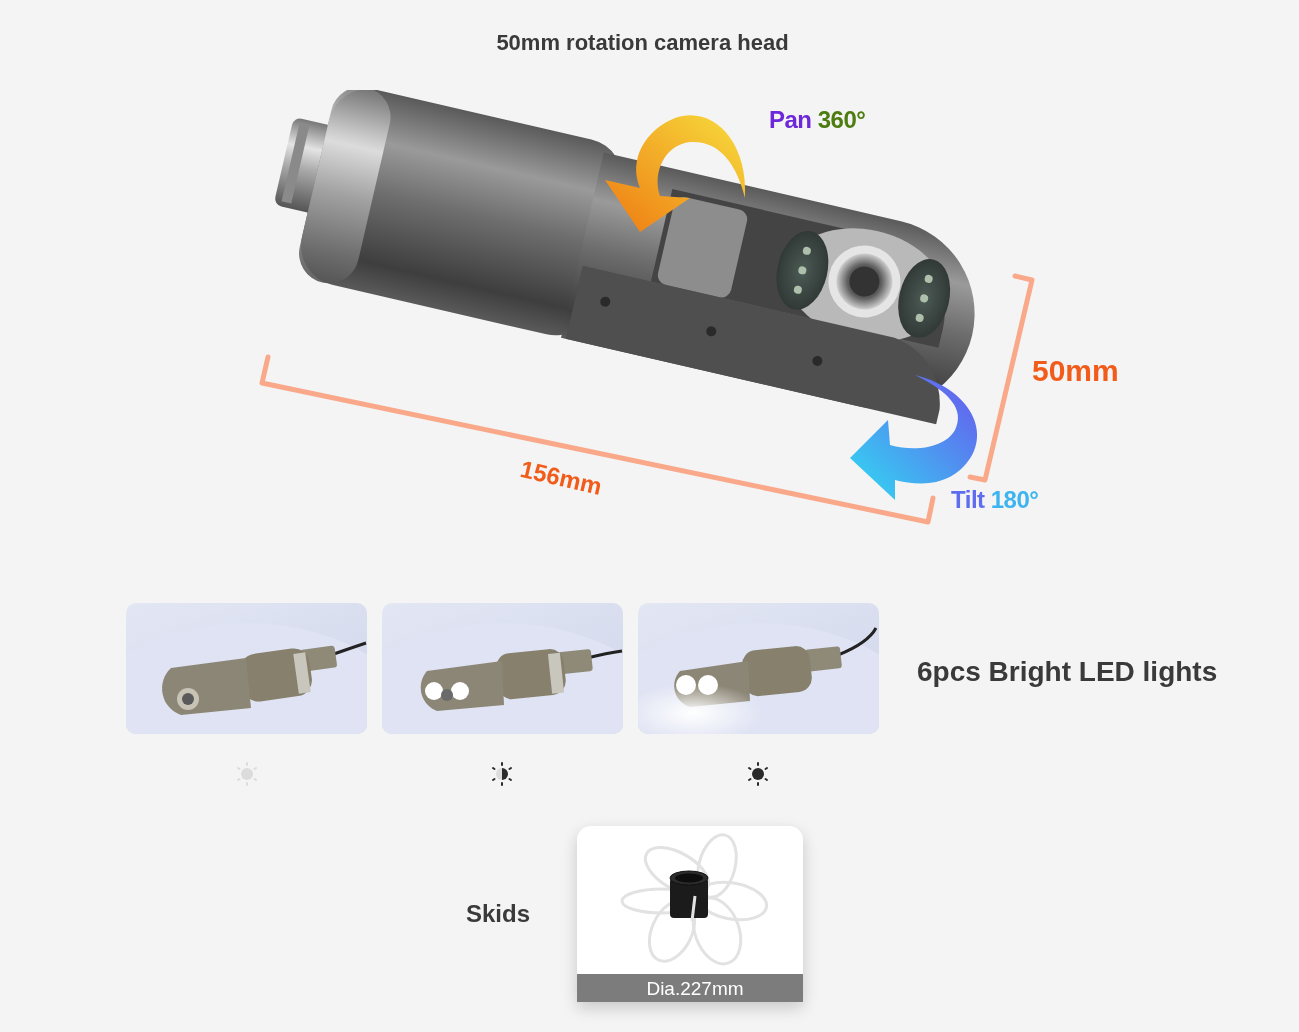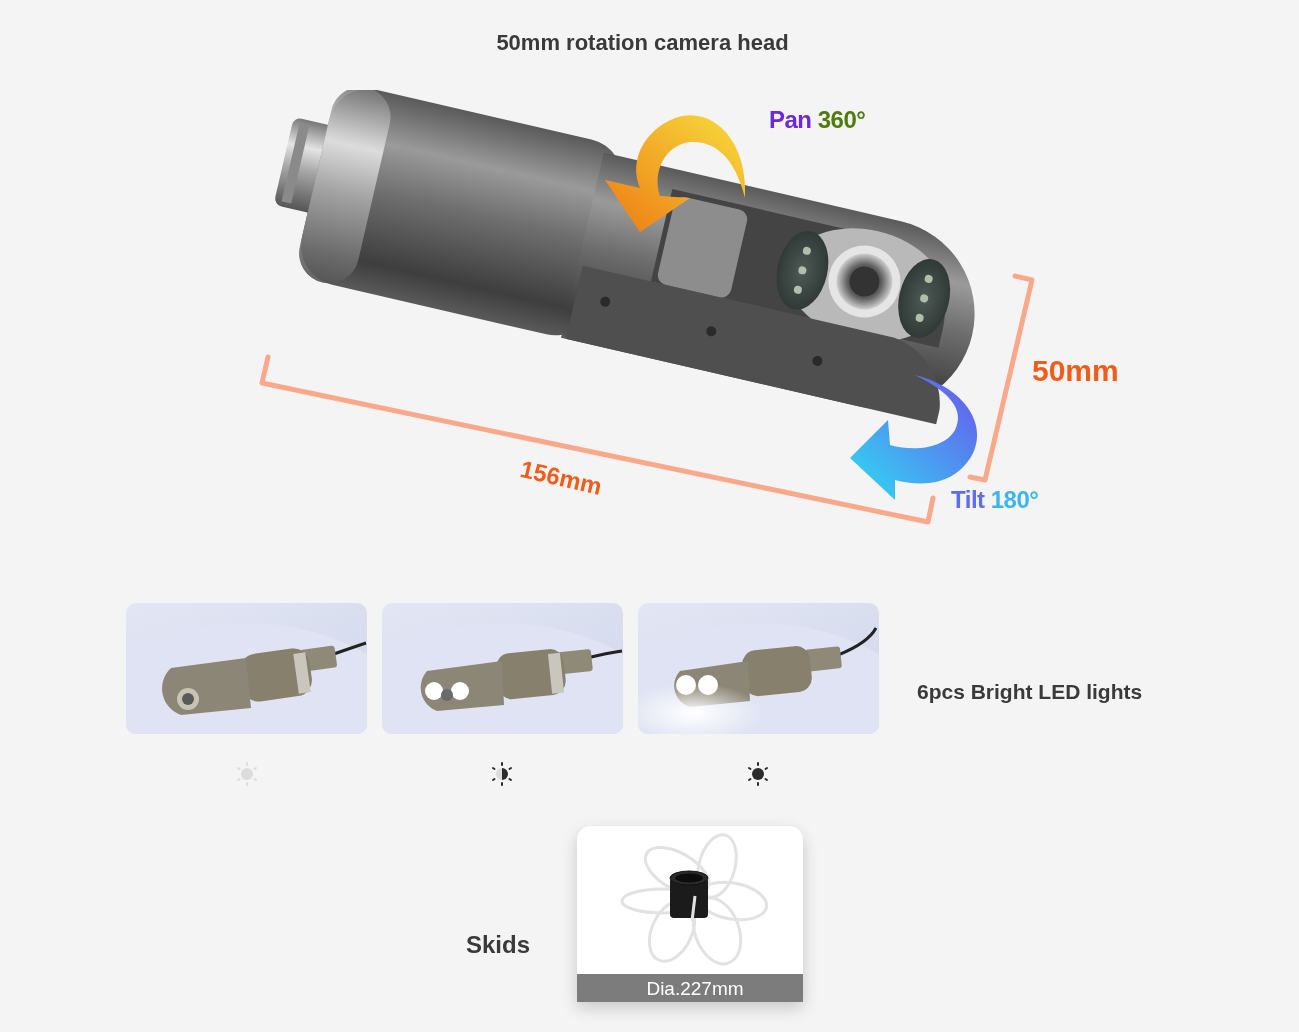--- a/index.html
+++ b/index.html
@@ -17,23 +17,23 @@
   .tilt { left:951px; top:486px; font-size:24px; font-weight:bold; letter-spacing:-0.5px; }
   .tilt .w1 { color:#5e6cf0; }
   .tilt .w2 { color:#3cb4ef; }
   .dim-len { left:524px; top:455px; font-size:24px; transform:rotate(13deg); transform-origin:left top; }
   .dim-h { left:1032px; top:354px; font-size:30px; }
   .thumbs { left:126px; top:603px; }
   .thumb {
     position:absolute; top:0; width:241px; height:131px; border-radius:10px; overflow:hidden;
     background:linear-gradient(160deg,#e3e7f4 0%,#d6dbee 60%,#c9cfe6 100%);
   }
-  .led-caption { left:917px; top:656px; font-size:21px; font-weight:bold; color:#3a3a3a;margin-top:24px; }
+  .led-caption { left:917px; top:656px; font-size:28px; font-weight:bold; color:#3a3a3a; }
   .sun { position:absolute; top:762px; width:24px; height:24px; }
-  .skids-label { left:466px; top:900px; font-size:24px; font-weight:bold; color:#3a3a3a;margin-top:31px; }
+  .skids-label { left:466px; top:900px; font-size:24px; font-weight:bold; color:#3a3a3a; }
   .skid-card {
     left:577px; top:826px; width:226px; height:176px; background:#fff; border-radius:14px 14px 0 0;
     box-shadow:0 6px 16px rgba(0,0,0,0.18); overflow:hidden;
   }
   .skid-bar {
     position:absolute; left:0; bottom:0; width:236px; height:28px; background:#7c7c7c; color:#fff;
     text-align:center; font-size:19px; line-height:29px;
   }
 </style>
 </head>

